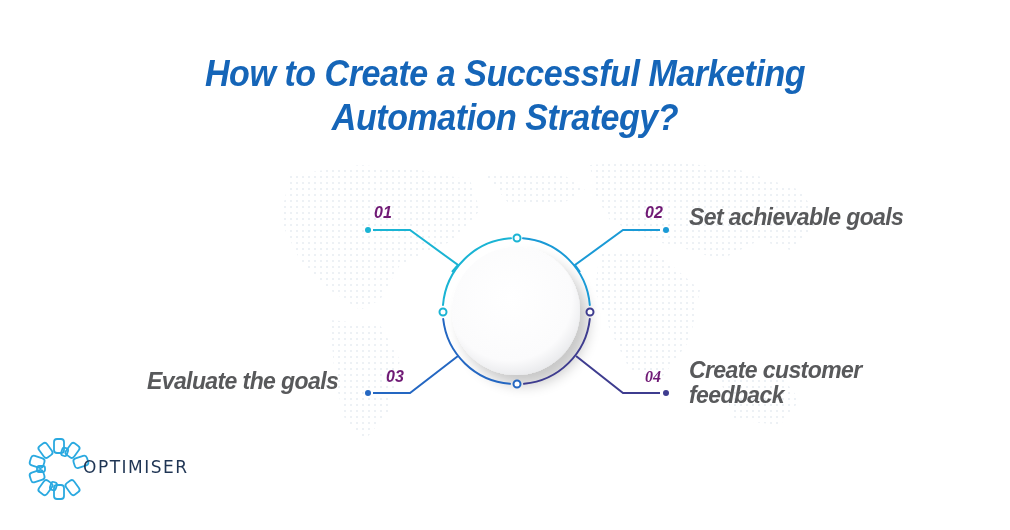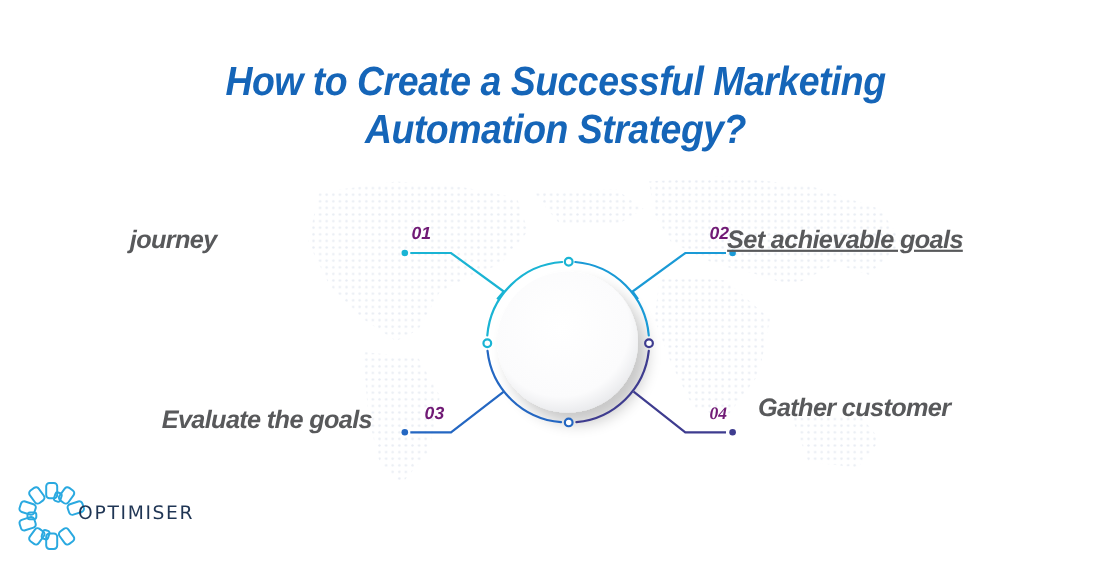--- a/index.html
+++ b/index.html
@@ -1,21 +1,21 @@
 <!DOCTYPE html>
 <html><head>
 <meta charset="utf-8">
 <style>
   html, body { margin: 0; padding: 0; }
   body { width: 1010px; height: 530px; background: #ffffff; position: relative; overflow: hidden; font-family: "Liberation Sans", sans-serif; }
   .title { position: absolute; left: 0; top: 52px; width: 1010px; text-align: center; color: #1565b8; font-family: "Liberation Sans", sans-serif; font-weight: 700; font-style: italic; font-size: 37px; line-height: 44px; letter-spacing: -0.5px; transform: scaleX(0.92); transform-origin: 505px 0; }
   svg.diagram { position: absolute; left: 0; top: 0; }
   .label { position: absolute; color: #58595b; font-family: "Liberation Sans", sans-serif; font-weight: 700; font-style: italic; font-size: 23px; line-height: 25px; letter-spacing: -0.6px; }
   .num { position: absolute; color: #701a75; font-family: "Liberation Sans", sans-serif; font-weight: 700; font-style: italic; font-size: 16px; line-height: 18px; }
-  .logo { position: absolute; left: 14px; top: 436px; width: 150px; height: 66px; }
+  .logo { position: absolute; left: 26px; top: 436px; width: 150px; height: 66px; }
   .logo-text { position: absolute; left: 57px; top: 21px; color: #1f3554; font-family: "DejaVu Sans", sans-serif; font-size: 17px; letter-spacing: 1.5px; }
 </style>
 </head>
 <body>
 
 <svg class="diagram" width="1010" height="530" viewBox="0 0 1010 530">
   <defs>
     <pattern id="dots" width="6" height="6" patternUnits="userSpaceOnUse">
       <circle cx="3" cy="3" r="1.1" fill="#e6ebf2"></circle>
     </pattern>
@@ -82,36 +82,36 @@
   </g>
 </svg>
 
 <div class="title">
   <div>How to Create a Successful Marketing</div>
   <div>Automation Strategy?</div>
 </div>
 
 <div class="num" style="left:374px; top:204px;">01</div>
 <div class="label" style="left:118px; top:205px;">
-  <div>journey</div>
 </div>
 
 <div class="num" style="left:645px; top:204px;">02</div>
-<div class="label" style="left:661px; top:205px;text-decoration:underline;">
+<div class="label" style="left:689px; top:205px;">
   <div>Set achievable goals</div>
 </div>
 
 <div class="num" style="left:386px; top:368px;">03</div>
 <div class="label" style="left:147px; top:369px;">
   <div>Evaluate the goals</div>
 </div>
 
 <div class="num" style="left:645px; top:368px;font-family:Liberation Serif, serif;">04</div>
 <div class="label" style="left:689px; top:358px;">
-  <div>Gather customer</div>
+  <div>Create customer</div>
+  <div>feedback</div>
 </div>
 
 <div class="logo">
   <svg width="66" height="66" viewBox="0 0 66 66" style="position:absolute;left:0;top:0;">
     <g fill="none" stroke="#2aa9e0" stroke-width="1.8" stroke-linejoin="round">
       <g transform="translate(33 33)">
         <rect x="-5" y="-30" width="10" height="14" rx="3" transform="rotate(0)"></rect>
         <rect x="-5" y="-30" width="10" height="14" rx="3" transform="rotate(36)"></rect>
         <rect x="-5" y="-30" width="10" height="14" rx="3" transform="rotate(72)"></rect>
         <rect x="-5" y="-30" width="10" height="14" rx="3" transform="rotate(144)"></rect>

